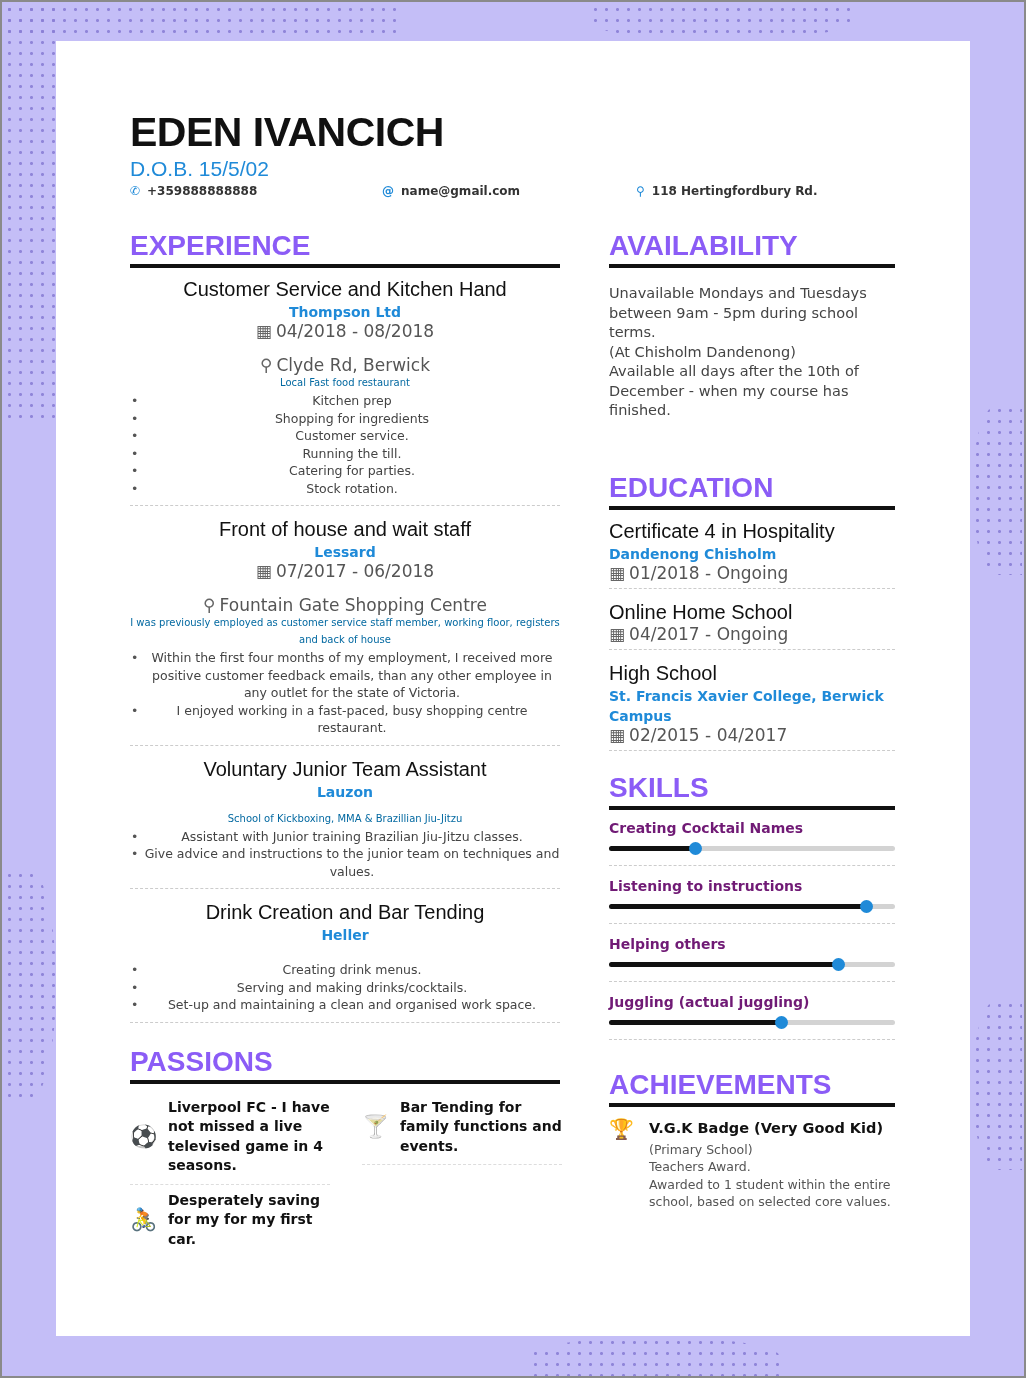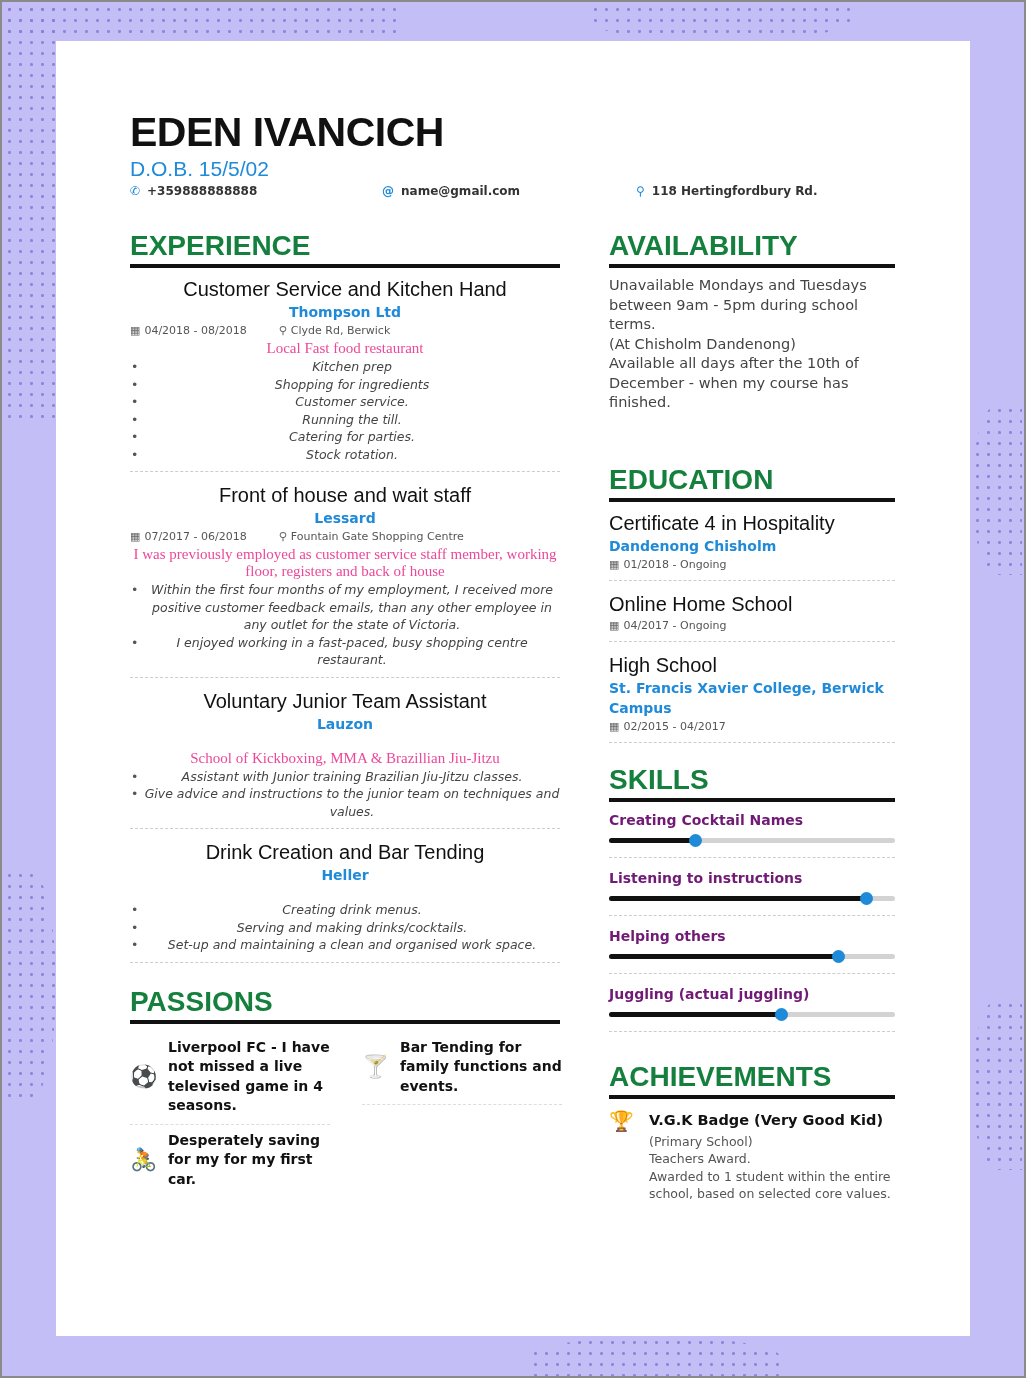--- a/index.html
+++ b/index.html
@@ -16,39 +16,39 @@
       background: #ffffff; z-index: 2;
     }
     .name { position: absolute; left: 74px; top: 68px; font-family: "Liberation Sans", sans-serif; font-size: 41px; font-weight: bold; color: #111; letter-spacing: -0.5px; }
     .dob { position: absolute; left: 74px; top: 116px; font-family: "Liberation Sans", sans-serif; font-size: 21px; color: #1f8ad8; }
     .contact { position: absolute; top: 143px; font-size: 12px; font-weight: bold; color: #333; display: flex; align-items: center; gap: 7px; }
     .contact .ic { color: #1f8ad8; font-size: 12px; }
 
     .col-left { position: absolute; left: 74px; top: 188px; width: 430px; }
     .col-right { position: absolute; left: 553px; top: 188px; width: 286px; }
 
-    .sec-title { font-family: "Liberation Sans", sans-serif; font-size: 28px; font-weight: bold; color: #15803d; padding-bottom: 1px; border-bottom: 4px solid #111; margin-bottom: 8px; line-height: 34px; }
+    .sec-title { font-family: "Liberation Sans", sans-serif; font-size: 28px; font-weight: bold; color: #8b5cf6; padding-bottom: 1px; border-bottom: 4px solid #111; margin-bottom: 8px; line-height: 34px; }
 
     .job { border-bottom: 1px dashed #ccc; padding-bottom: 8px; margin-bottom: 10px; text-align: center; }
     .job:last-child { border-bottom: none; }
     .job-title { font-family: "Liberation Sans", sans-serif; font-size: 20px; color: #111; line-height: 26px; }
     .company { font-size: 14px; font-weight: bold; color: #1f8ad8; line-height: 20px; }
-    .meta { font-size: 11px; color: #555; display: flex; gap: 32px; line-height: 18px; }
+    .meta { font-size: 17px; color: #555; display: flex; gap: 16px; line-height: 18px; flex-direction: column; }
     .meta span.ic { color: #666; margin-right: 4px; }
-    .desc { font-size: 15px; color: #ec4899; line-height: 17px; font-family: Liberation Serif, serif; }
+    .desc { font-size: 10px; color: #0369a1; line-height: 17px; }
     ul.bullets { margin: 1px 0 0 0; padding-left: 14px; list-style: none; }
-    ul.bullets li { font-size: 12.5px; color: #444; line-height: 17.5px; position: relative; padding-left: 0; font-style: italic; }
+    ul.bullets li { font-size: 12.5px; color: #444; line-height: 17.5px; position: relative; padding-left: 0; }
     ul.bullets li::before { content: "•"; position: absolute; left: -13px; color: #555; }
 
     .passions { display: grid; grid-template-columns: 200px 200px; column-gap: 32px; margin-top: 4px; }
     .passion { display: flex; align-items: center; gap: 12px; padding: 6px 0 8px 0; border-bottom: 1px dashed #ddd; align-self: start; }
     .passion .pic { width: 26px; color: #1f8ad8; font-size: 22px; text-align: center; flex: none; }
     .passion .ptext { font-size: 14px; font-weight: bold; color: #111; line-height: 19.5px; }
 
-    .avail { font-size: 14.5px; color: #444; line-height: 19.5px; margin-top: 8px; }
+    .avail { font-size: 14.5px; color: #444; line-height: 19.5px; margin-top: 16px; }
 
     .edu { border-bottom: 1px dashed #ccc; padding-bottom: 6px; margin-bottom: 10px; }
     .edu:last-child { border-bottom: none; }
 
     .skill { border-bottom: 1px dashed #ccc; padding: 0 0 14px 0; margin-bottom: 10px; }
     .skill:last-child { border-bottom: none; }
     .skill-name { font-size: 14px; font-weight: bold; color: #701a75; line-height: 20px; margin-bottom: 8px; }
     .bar { position: relative; height: 5px; background: #d3d3d3; border-radius: 3px; }
     .bar .fill { position: absolute; left: 0; top: 0; height: 5px; background: #111; border-radius: 3px; }
     .bar .knob { position: absolute; top: -4px; width: 13px; height: 13px; border-radius: 50%; background: #1f8ad8; margin-left: -6px; }
@@ -118,21 +118,21 @@
       <div class="desc">I was previously employed as customer service staff member, working floor, registers and back of house</div>
       <ul class="bullets">
         <li>Within the first four months of my employment, I received more positive customer feedback emails, than any other employee in any outlet for the state of Victoria.</li>
         <li>I enjoyed working in a fast-paced, busy shopping centre restaurant.</li>
       </ul>
     </div>
 
     <div class="job">
       <div class="job-title">Voluntary Junior Team Assistant</div>
       <div class="company">Lauzon</div>
-      <div class="desc" style="margin-top:16px;">School of Kickboxing, MMA &amp; Brazillian Jiu-Jitzu</div>
+      <div class="desc" style="margin-top:8px;">School of Kickboxing, MMA &amp; Brazillian Jiu-Jitzu</div>
       <ul class="bullets">
         <li>Assistant with Junior training Brazilian Jiu-Jitzu classes.</li>
         <li>Give advice and instructions to the junior team on techniques and values.</li>
       </ul>
     </div>
 
     <div class="job">
       <div class="job-title">Drink Creation and Bar Tending</div>
       <div class="company">Heller</div>
       <ul class="bullets" style="margin-top:16px;">

